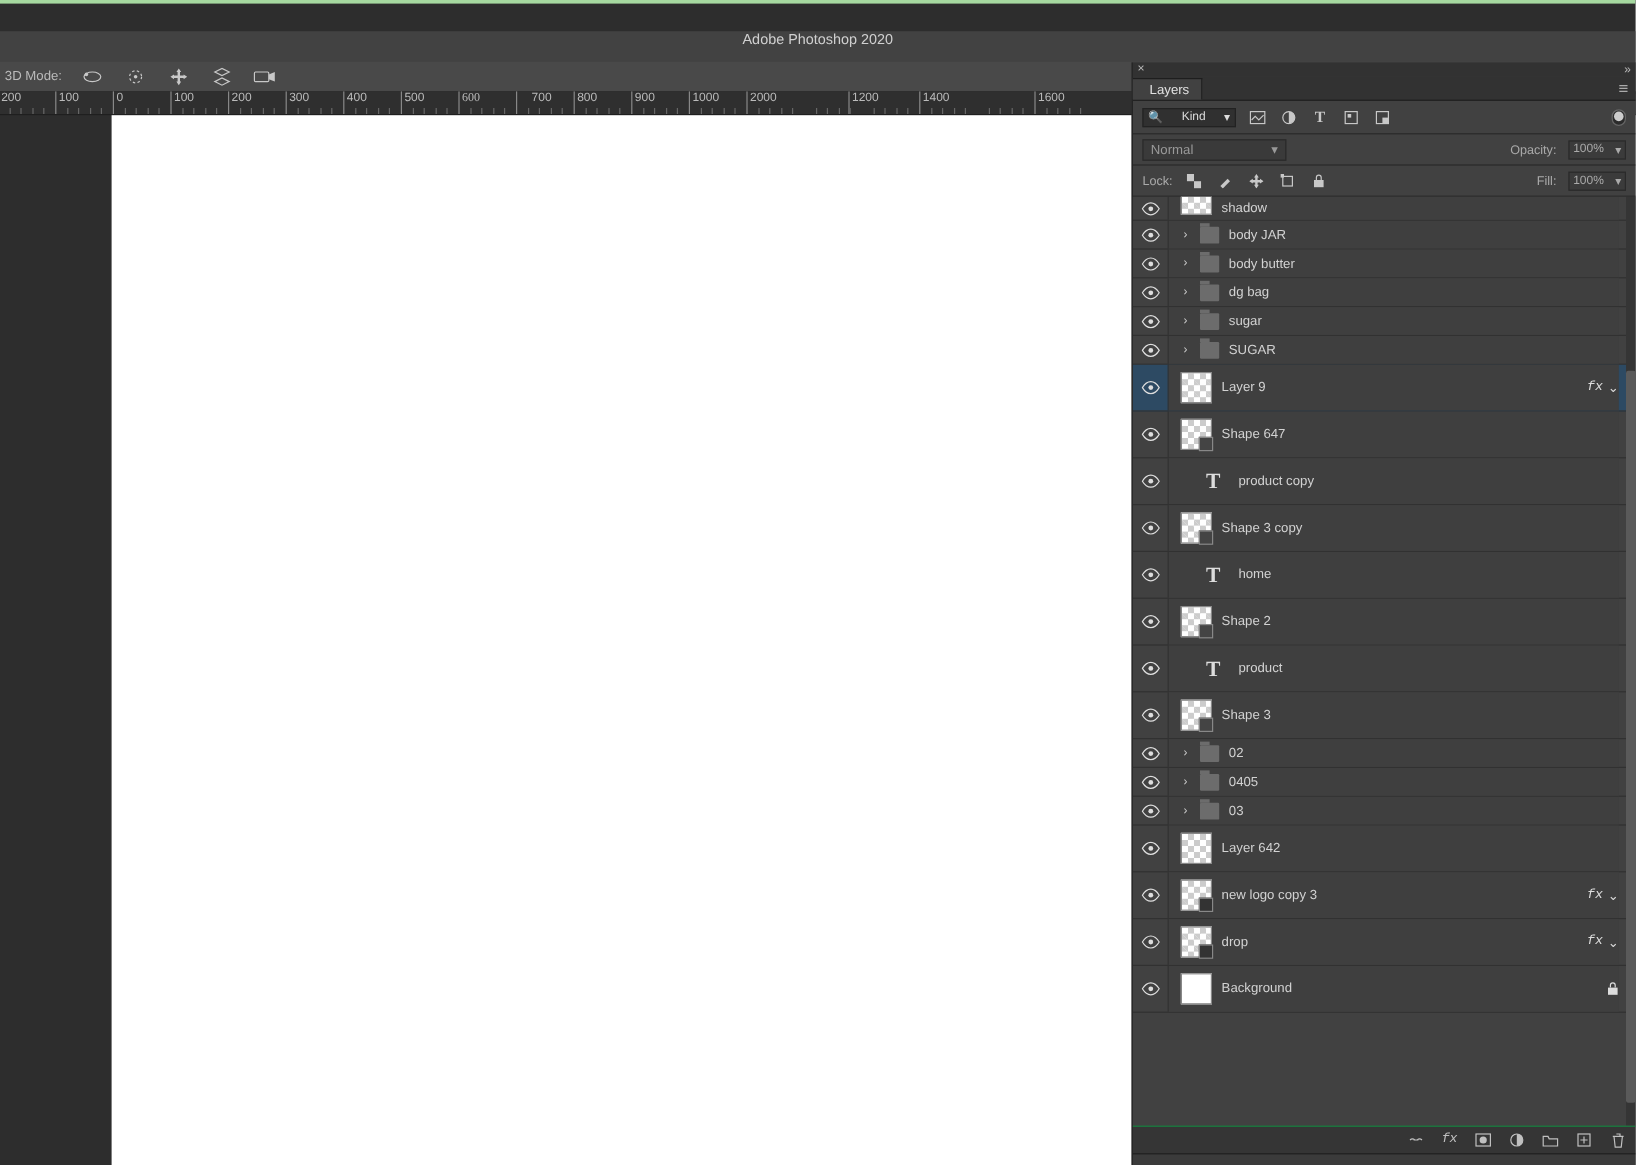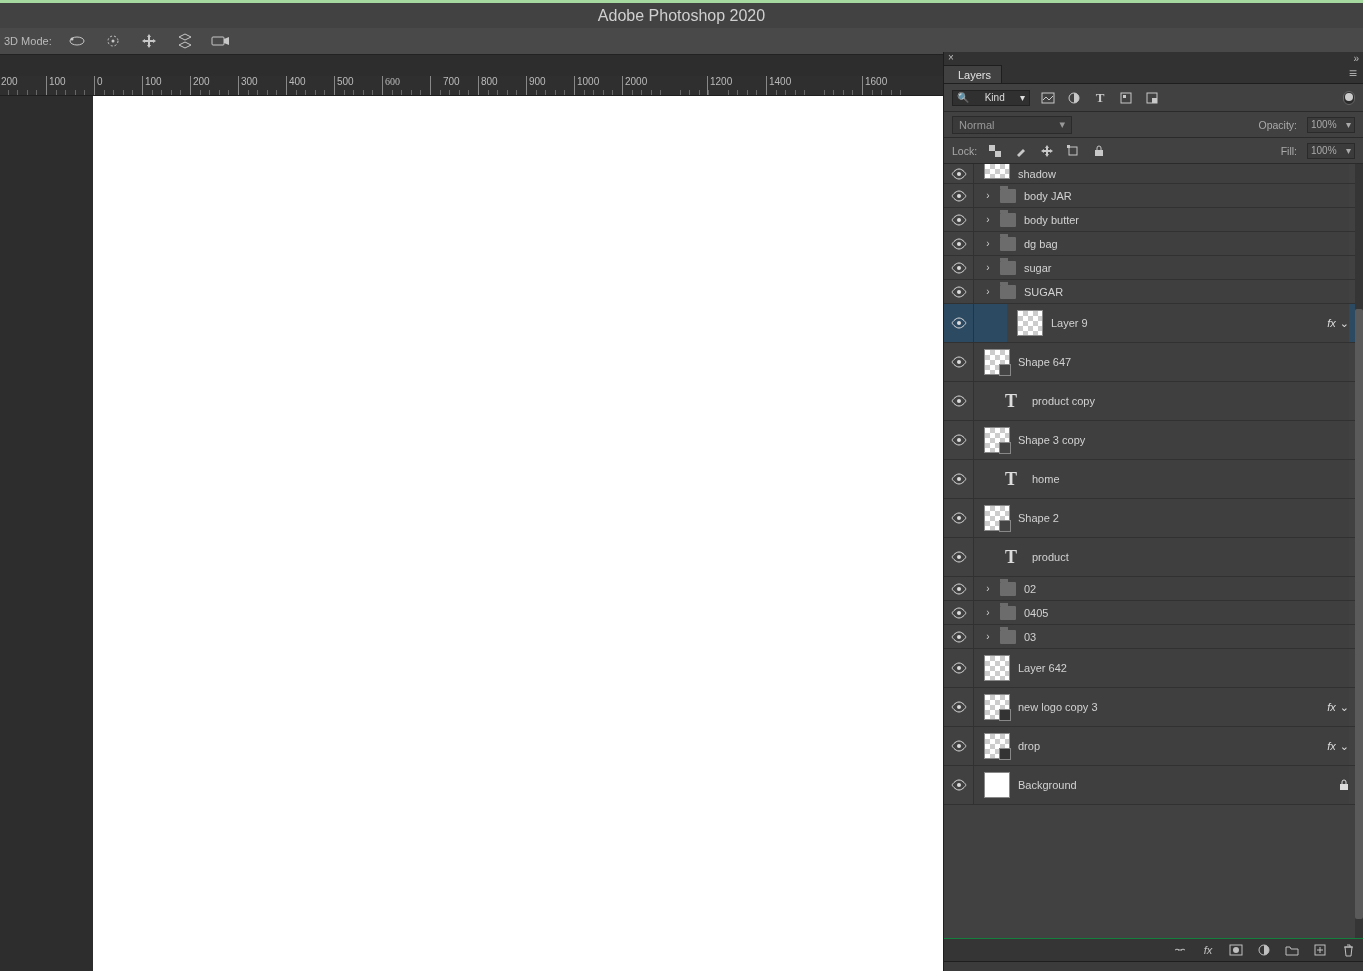--- a/index.html
+++ b/index.html
@@ -9,22 +9,22 @@
     color: #c8c8c8;
     background: #2d2d2d;
     width: 1363px;
     height: 971px;
     overflow: hidden;
     position: relative;
   }
   .green-strip { height: 3px; background: #a6d9a0; }
   .titlebar {
     height: 25px; background: #424242;
-    display: flex; align-items: center; justify-content: center;
-    color: #d0d0d0; font-size: 16px;
+    display: flex; align-items: flex-start; justify-content: center;
+    color: #d0d0d0; font-size: 12px; margin-top: 23px;
   }
   .optbar {
     height: 27px; background: #494949;
     display: flex; align-items: center; gap: 14px;
     padding: 0 4px; border-bottom: 1px solid #222;
   }
   .optbar .label { color: #bababa; font-size: 11px; }
   .ob-icon {
     width: 22px; height: 18px;
     display: flex; align-items: center; justify-content: center;
@@ -130,21 +130,21 @@
   .scroll-track { position:absolute; top:0; right:0; width:8px; bottom:0; background:#353535; }
   .scroll-thumb { position:absolute; right:0; width:8px; top:145px; height:610px; background:#5a5a5a; border-radius: 2px; }
 
   .layer-row {
     display:flex; align-items:center;
     border-bottom: 1px solid #313131;
     padding-right: 6px;
   }
   .row-short { height: 24px; }
   .row-tall  { height: 39px; }
-  .row-selected { background: #2d4a63 !important; gap: 33px; }
+  .row-selected { background: #2d4a63 !important; }
 
   .vis-col {
     width: 30px; display:flex; justify-content:center; align-items:center;
     border-right: 1px solid #313131; height: 100%;
   }
   .row-body {
     flex:1; display:flex; align-items:center; gap: 8px;
     padding-left: 10px; height:100%; position:relative;
     background: #3f3f3f;
   }
@@ -178,21 +178,21 @@
     border: 1px solid #888;
   }
   .thumb.shape { position:relative; }
   .thumb.shape::after {
     content:""; position:absolute; right:-2px; bottom:-2px;
     width:10px; height:10px; background:#444;
     border: 1px solid #888;
   }
   .layer-name { color:#d2d2d2; font-size: 11px; }
   .row-right { margin-left:auto; display:flex; align-items:center; gap:4px; color:#ddd; font-size:11px; }
-  .fx { font-style: italic; font-family: Liberation Sans, sans-serif; }
+  .fx { font-style: italic; font-family: Liberation Mono, monospace; }
   .lock-mark { font-size: 12px; color:#ddd; }
 
   .cut-top .row-body { border-top: none; }
   .cut-top { height: 20px !important; }
   .cut-top .thumb { height: 16px; margin-top:-6px; }
 
   .bottom-bar {
     height: 22px; background:#353535;
     display:flex; align-items:center; justify-content:flex-end;
     gap: 14px; padding: 0 8px;
@@ -616,20 +616,33 @@
               <path d="M8 1 C4 1 1 6 1 6 s3 5 7 5 s7-5 7-5 S12 1 8 1 Z" fill="none" stroke="#ddd" stroke-width="1"></path>
               <circle cx="8" cy="6" r="2" fill="#ddd"></circle>
             </svg>
           </div>
           <div class="row-body" style="padding-left: 24px;">
             <div class="thumb text">T</div>
             <span class="layer-name">product</span>
             <div class="row-right"></div>
           </div>
         </div>
+        <div class="layer-row row-tall">
+          <div class="vis-col">
+            <svg width="16" height="12" viewBox="0 0 16 12">
+              <path d="M8 1 C4 1 1 6 1 6 s3 5 7 5 s7-5 7-5 S12 1 8 1 Z" fill="none" stroke="#ddd" stroke-width="1"></path>
+              <circle cx="8" cy="6" r="2" fill="#ddd"></circle>
+            </svg>
+          </div>
+          <div class="row-body">
+            <div class="thumb checker shape"></div>
+            <span class="layer-name">Shape 3</span>
+            <div class="row-right"></div>
+          </div>
+        </div>
         <div class="layer-row row-short">
           <div class="vis-col">
             <svg width="16" height="12" viewBox="0 0 16 12">
               <path d="M8 1 C4 1 1 6 1 6 s3 5 7 5 s7-5 7-5 S12 1 8 1 Z" fill="none" stroke="#ddd" stroke-width="1"></path>
               <circle cx="8" cy="6" r="2" fill="#ddd"></circle>
             </svg>
           </div>
           <div class="row-body">
             <span class="chev">›</span>
             <div class="thumb folder"></div>

